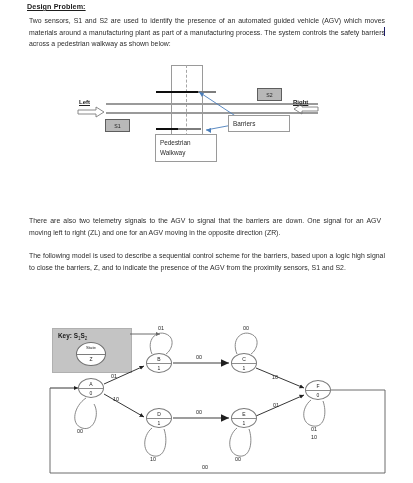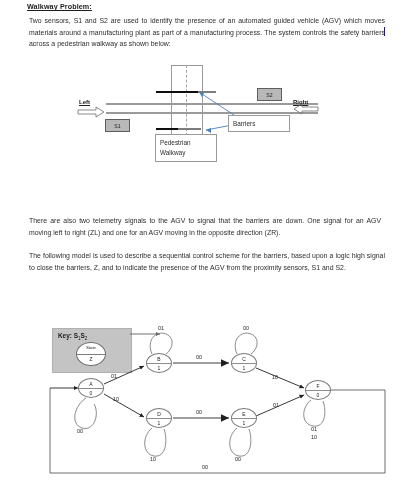--- a/index.html
+++ b/index.html
@@ -184,21 +184,21 @@
     width: 100%;
     height: 100%;
     overflow: visible;
   }
 </style>
 </head>
 <body>
 
 <div id="page">
 
-  <div class="heading">Walkway Problem:</div>
+  <div class="heading">Design Problem:</div>
 
   <div class="para" id="para-intro">Two sensors, S1 and S2 are used to identify the presence of an automated guided vehicle (AGV) which moves materials around a manufacturing plant as part of a manufacturing process.  The system controls the safety barriers across a pedestrian walkway as shown below:</div>
   <div class="caret"></div>
 
   <div id="schematic">
 
     <div class="walkway-box" style="left:171px; top:3px; width:30px; height:76px;"></div>
     <div class="walkway-dash" style="left:186px; top:3px; height:76px;"></div>
 
     <div class="rail" style="left:106px; top:41px; width:212px;"></div>

